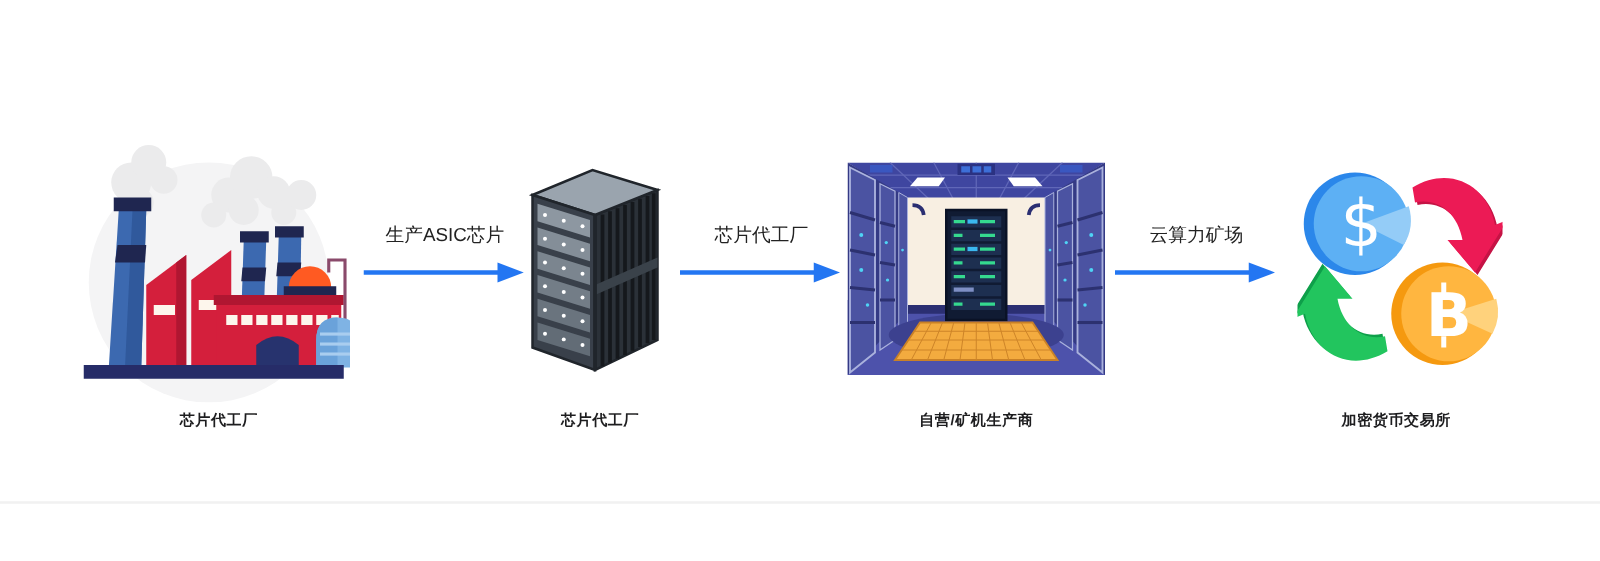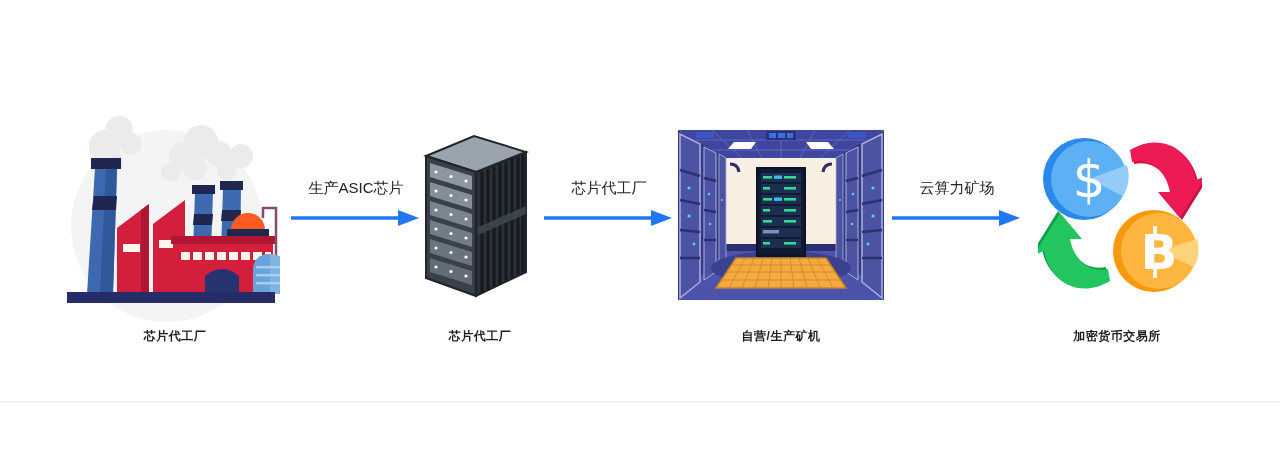--- a/index.html
+++ b/index.html
@@ -343,17 +343,17 @@
     </g>
 
     <g transform="rotate(180 82 83.5)">
       <path d="M94,20 C124,2 154,18 160,50 L170,46 L144,88 L122,62 L134,62 C130,40 114,28 96,32 Z" fill="#0e9f4a"></path>
       <path d="M92,18 C122,0 152,16 158,48 L168,44 L142,86 L120,60 L132,60 C128,38 112,26 94,30 Z" fill="#22c55e"></path>
     </g>
   </svg>
 
   <div class="caption cap-1">芯片代工厂</div>
   <div class="caption cap-2">芯片代工厂</div>
-  <div class="caption cap-3">自营/生产矿机</div>
+  <div class="caption cap-3">自营/矿机生产商</div>
   <div class="caption cap-4">加密货币交易所</div>
 
   <div class="divider"></div>
 </div>
 
 </body></html>

